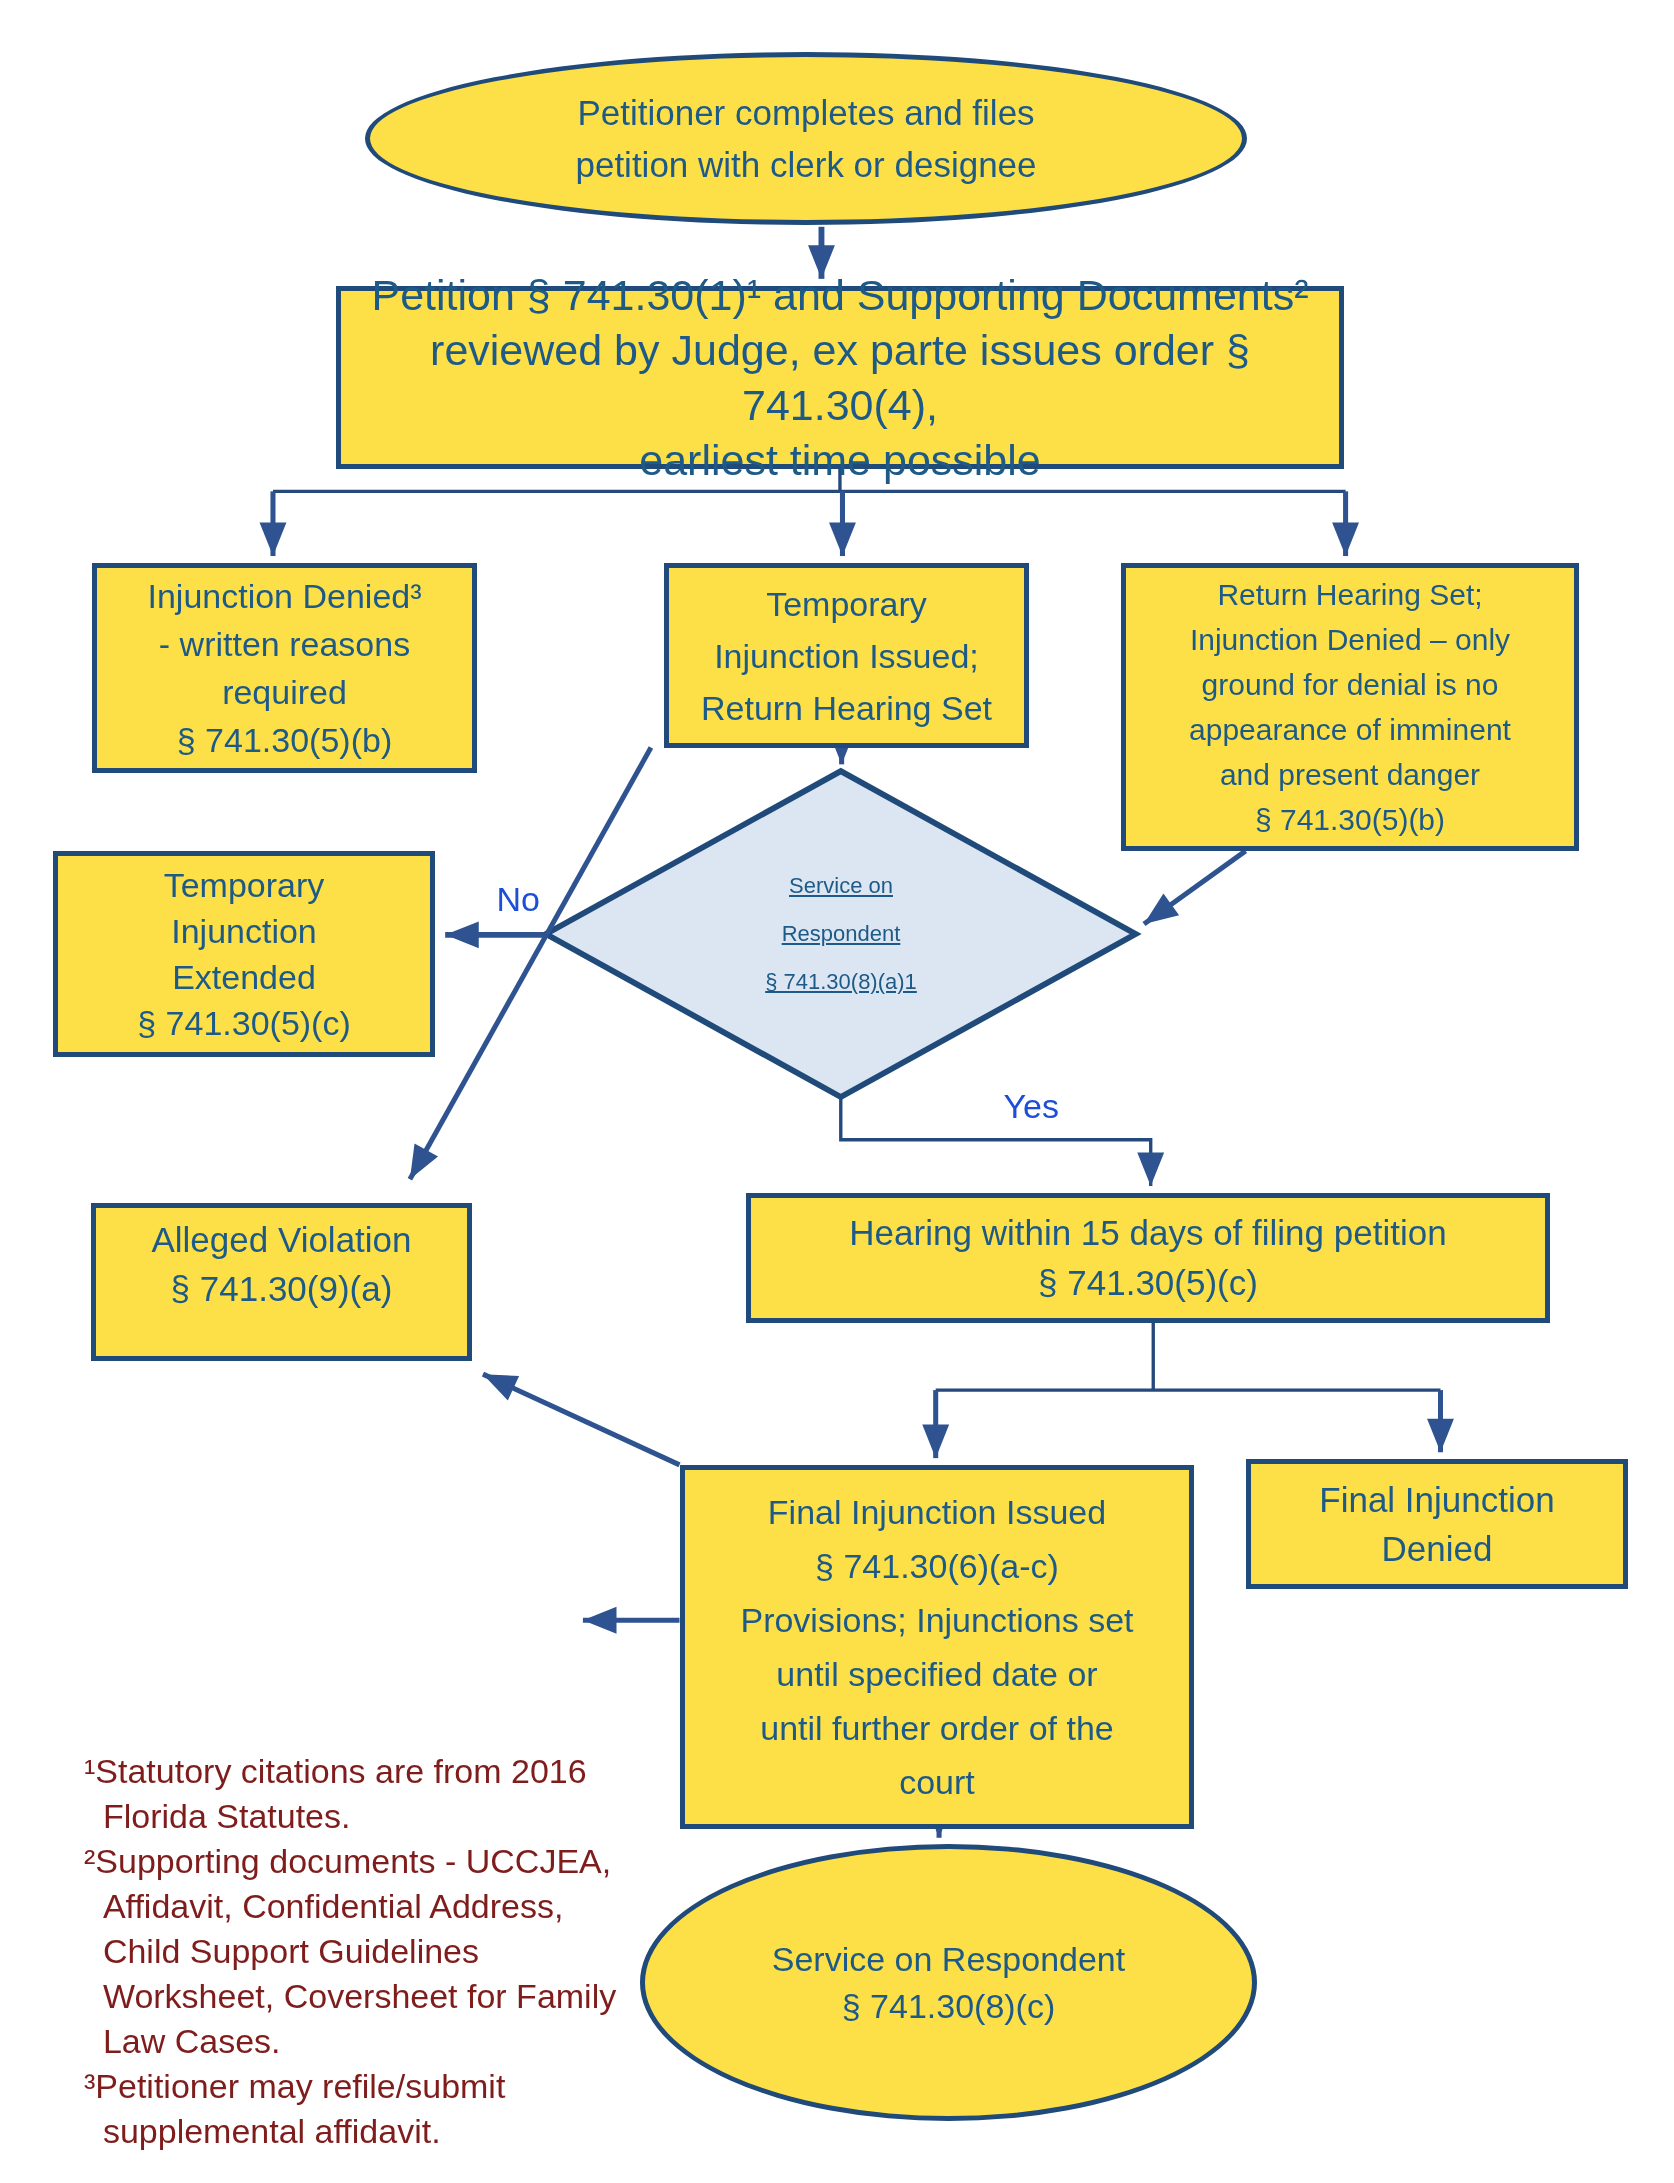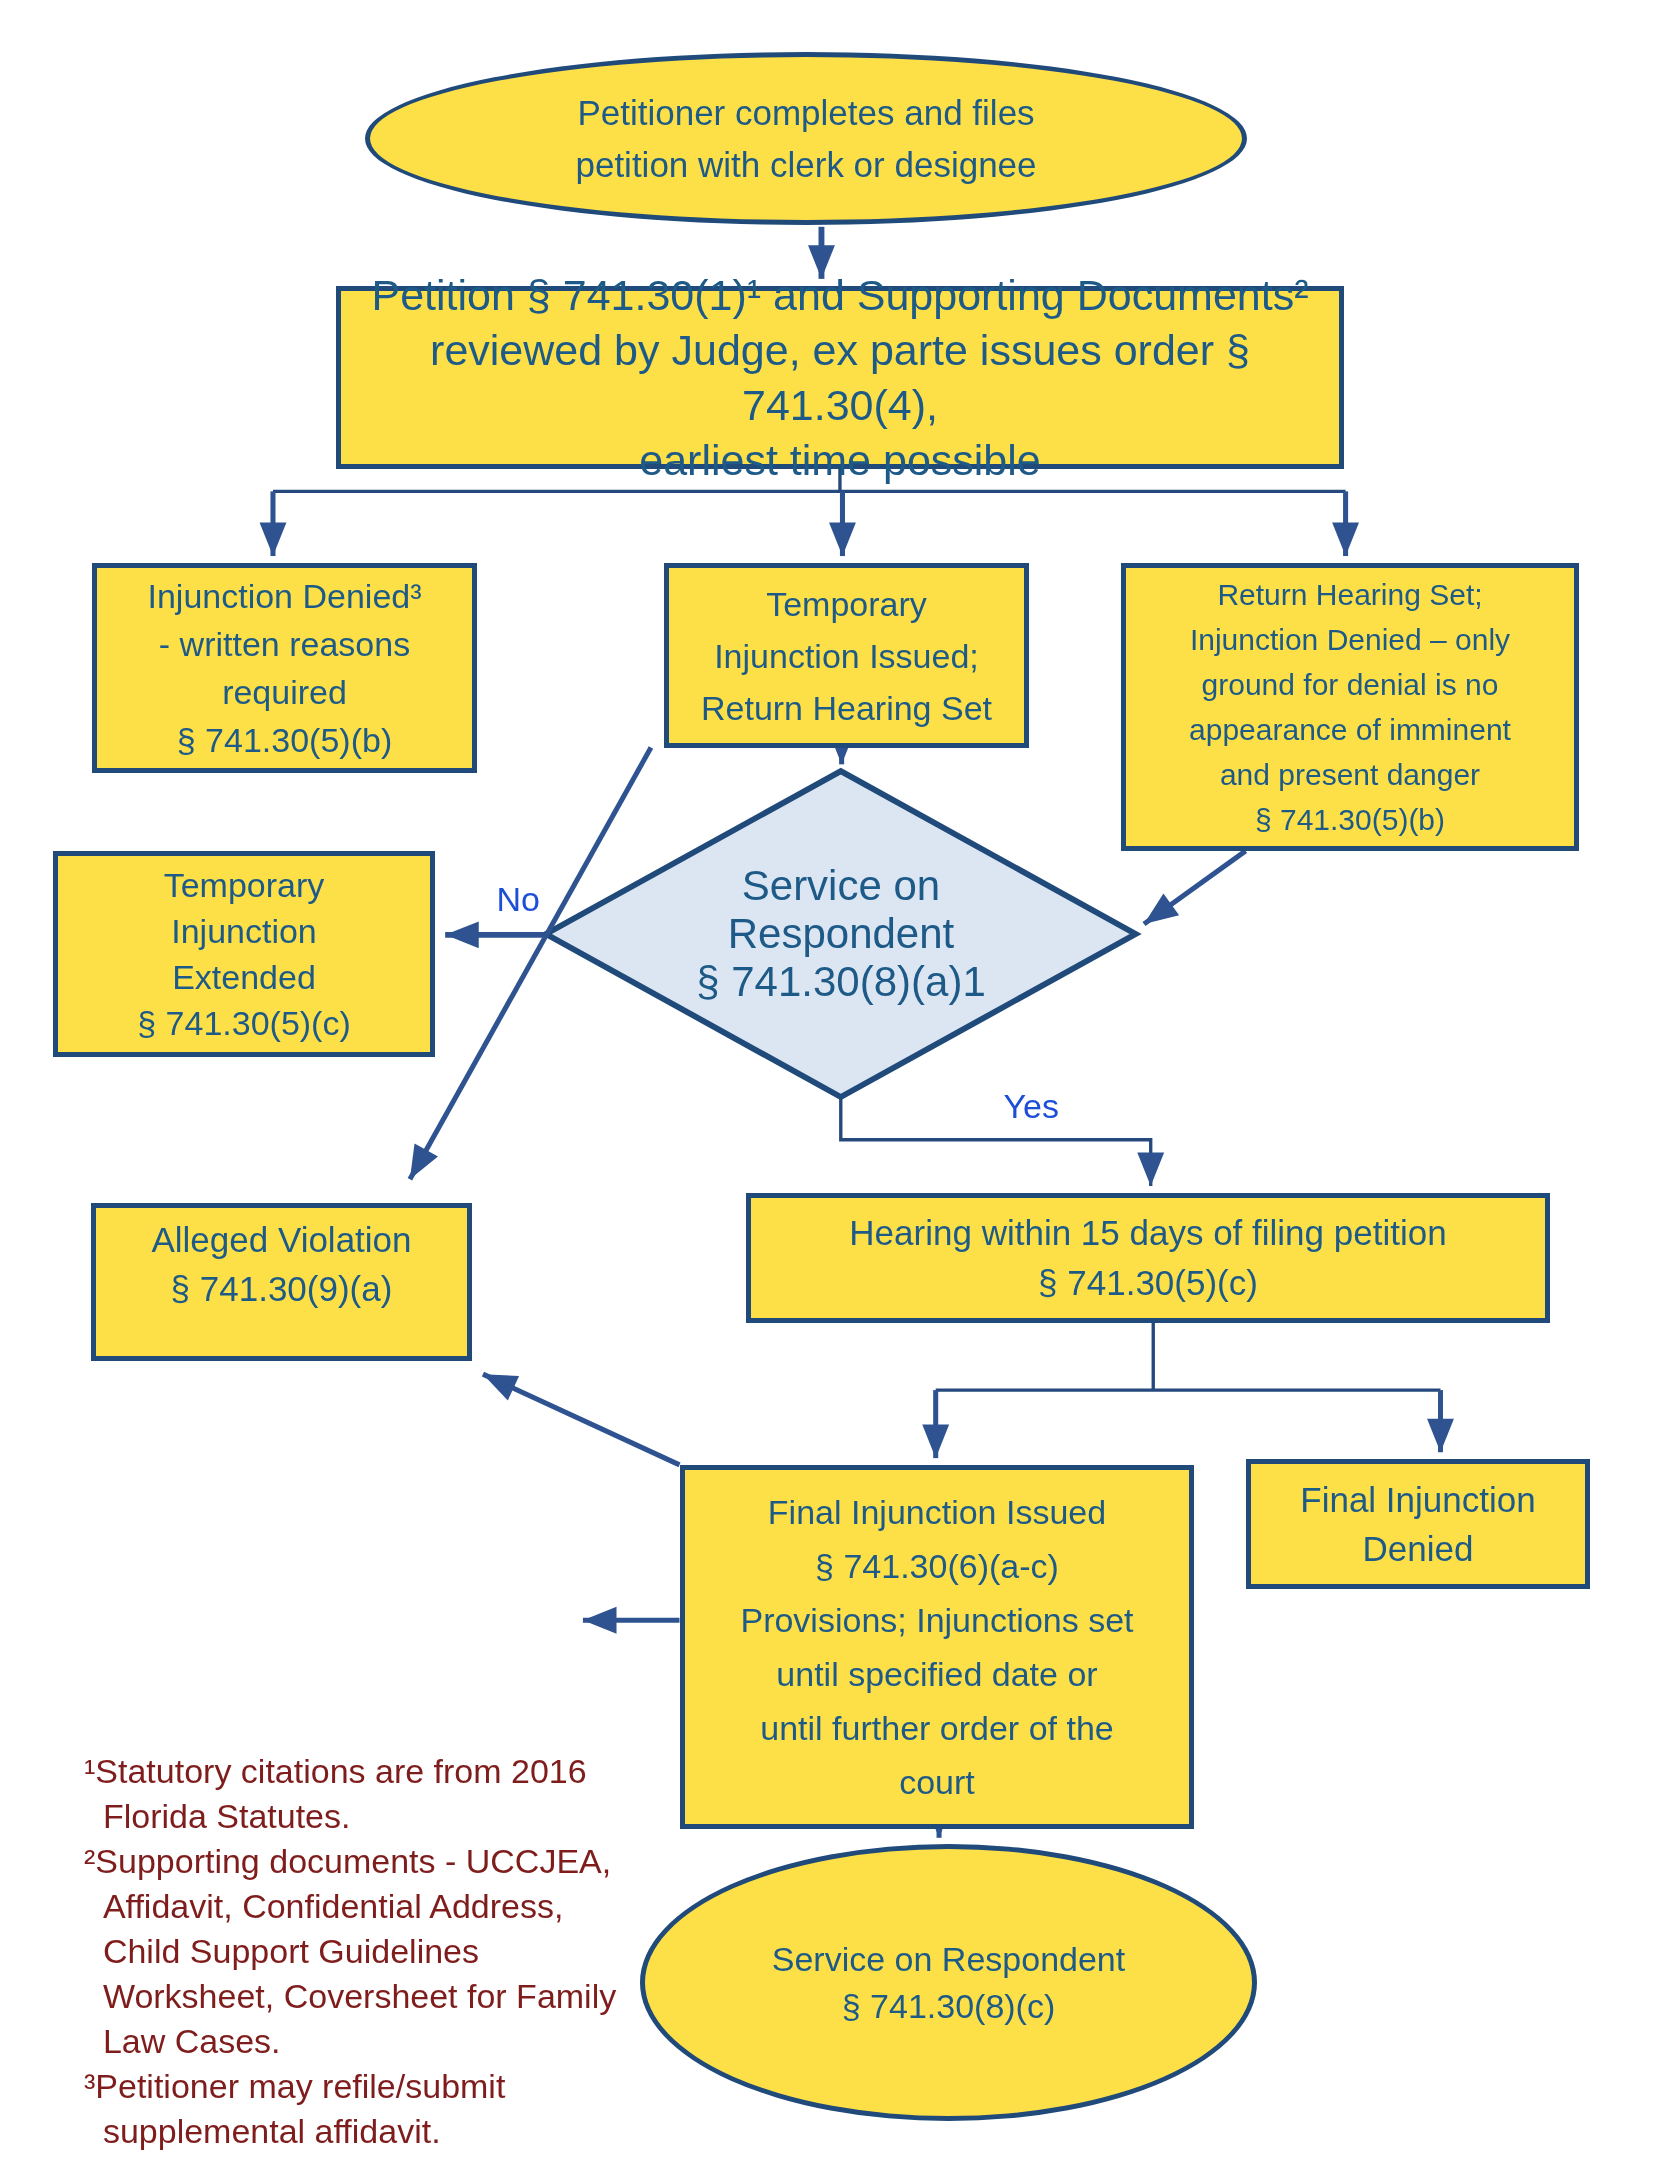--- a/index.html
+++ b/index.html
@@ -95,21 +95,21 @@
 Injunction Issued;
 Return Hearing Set</div>
 
   <div class="node" style="left:1121px;top:563px;width:458px;height:288px;font-size:30px;line-height:45px;">Return Hearing Set;
 Injunction Denied – only
 ground for denial is no
 appearance of imminent
 and present danger
 § 741.30(5)(b)</div>
 
-  <div class="node" style="left:631px;top:827px;width:420px;height:214px;font-size:42px;line-height:48px;background:transparent;border:none;">Service on
+  <div class="node" style="left:631px;top:827px;width:420px;height:214px;font-size:22px;line-height:48px;background:transparent;border:none;text-decoration:underline;">Service on
 Respondent
 § 741.30(8)(a)1</div>
 
   <div class="node" style="left:53px;top:851px;width:382px;height:206px;font-size:34px;line-height:46px;border-width:5.9px;">Temporary
 Injunction
 Extended
 § 741.30(5)(c)</div>
 
   <div class="node" style="left:746px;top:1193px;width:804px;height:130px;font-size:35px;line-height:50px;">Hearing within 15 days of filing petition
 § 741.30(5)(c)</div>
@@ -118,21 +118,21 @@
 § 741.30(9)(a)</div>
 
 
   <div class="node" style="left:680px;top:1465px;width:514px;height:364px;font-size:34px;line-height:54px;border-width:5.9px;">Final Injunction Issued
 § 741.30(6)(a-c)
 Provisions; Injunctions set
 until specified date or
 until further order of the
 court</div>
 
-  <div class="node" style="left:1246px;top:1459px;width:344px;height:130px;font-size:35px;line-height:49px;border-width:5.9px;">Final Injunction
+  <div class="node" style="left:1246px;top:1459px;width:382px;height:130px;font-size:35px;line-height:49px;border-width:5.9px;">Final Injunction
 Denied</div>
 
   <div class="node ellipse" style="left:640px;top:1844px;width:617px;height:277px;font-size:34px;line-height:47px;">Service on Respondent
 § 741.30(8)(c)</div>
 
   <div class="edge-label" style="left:439px;top:880px;width:101px;">No</div>
 
   <div class="edge-label" style="left:941px;top:1087px;width:118px;">Yes</div>
 
   <div class="plain" style="left:84px;top:1749px;width:580px;font-size:34px;line-height:45px;">¹Statutory citations are from 2016

